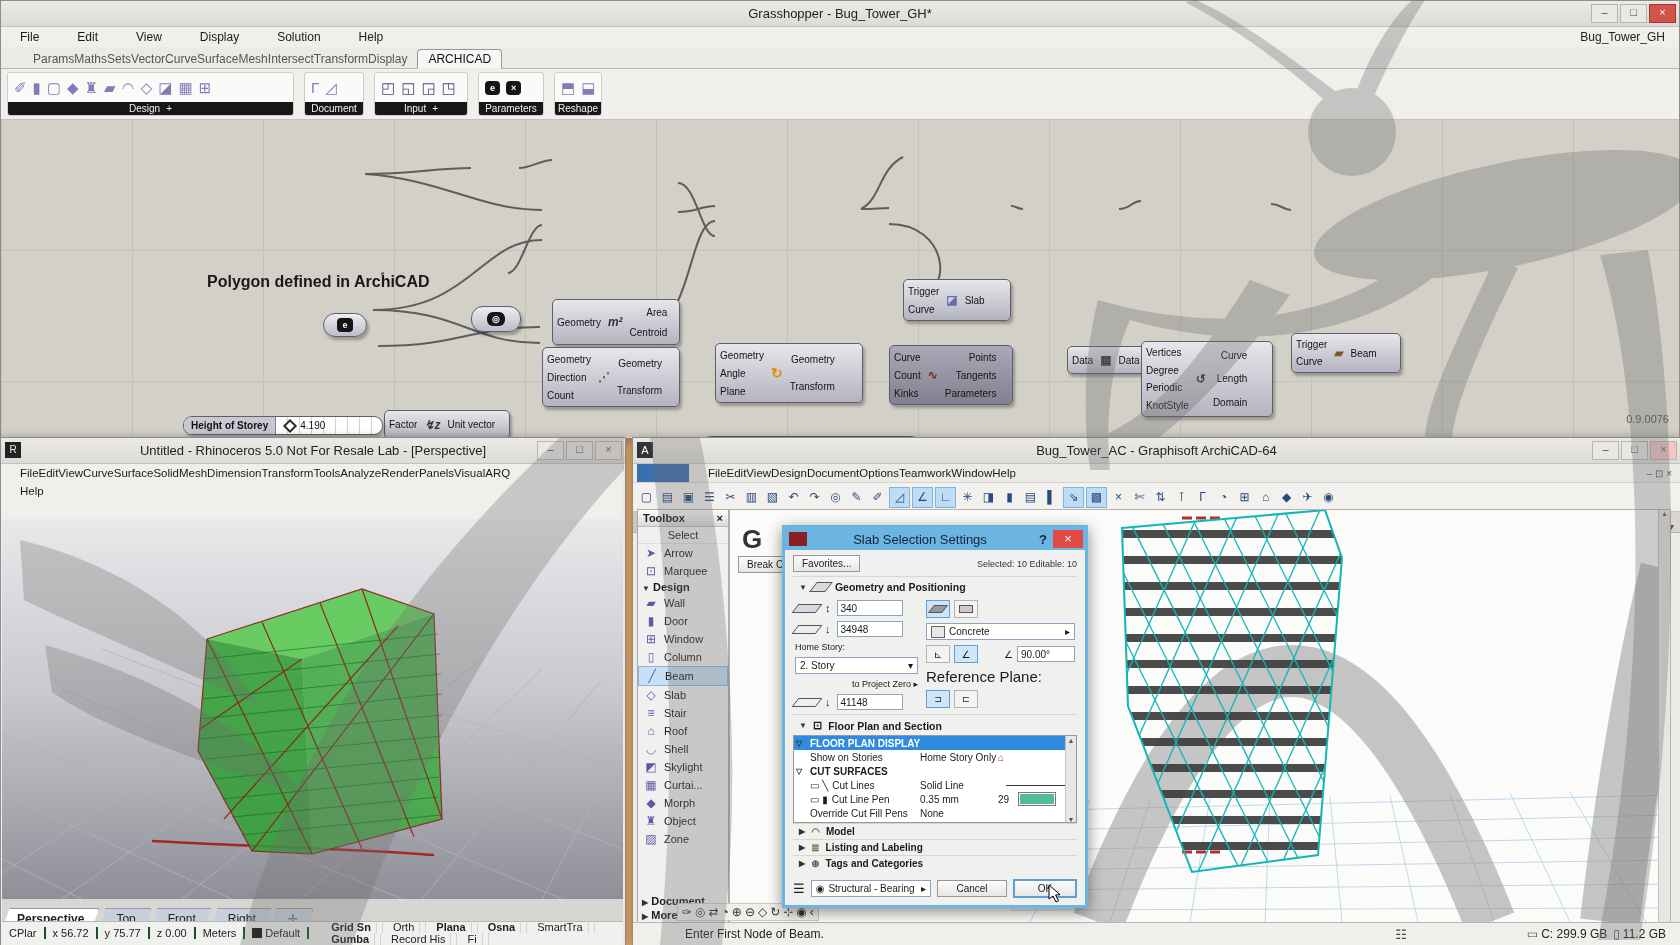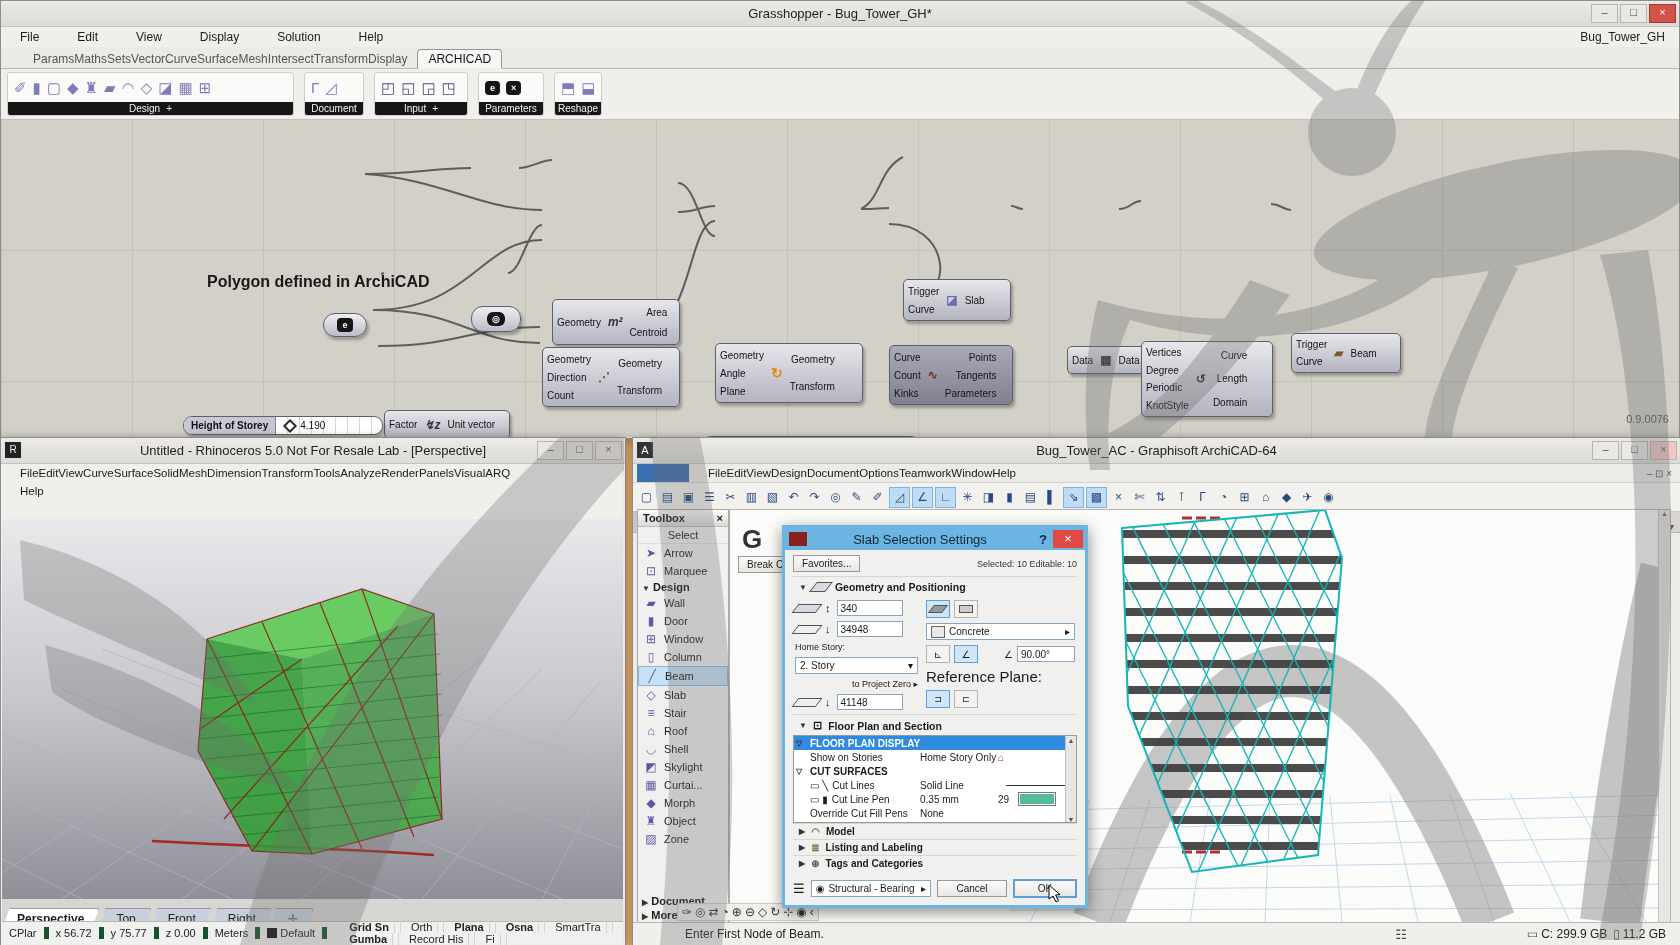--- a/index.html
+++ b/index.html
@@ -50,21 +50,21 @@
      repeating-linear-gradient(90deg,transparent 0 11px,#d6d4cd 11px 12px);}
   .knob{width:6px;height:6px;border:2px solid #2b2b2b;background:#fff;transform:rotate(45deg);flex:none;}
   
   #rh{left:0;top:437px;width:624px;height:507px;}
   #rh-cmd{background:#fff;border-top:1px solid #ccc;border-bottom:1px solid #aaa;font-size:11px;color:#222;padding:3px 5px;height:14px;}
   #rh-view{position:absolute;left:1px;top:81px;width:621px;height:380px;background:linear-gradient(180deg,#e9e9ec 0%,#c9c9ce 45%,#8f8f98 100%);overflow:hidden;}
   #rh-vtabs{position:absolute;left:1px;top:461px;width:621px;height:30px;background:#d8d6d3;display:flex;align-items:flex-end;font-size:12px;color:#222;}
   .vtab{padding:3px 14px;border:1px solid #9a98a0;border-bottom:none;border-radius:0 0 0 0;margin-right:2px;background:#c7d0dc;clip-path:polygon(8% 0,100% 0,92% 100%,0 100%);}
   .vtab.on{background:#fff;font-weight:bold;}
   #rh-status{position:absolute;left:1px;top:483px;width:621px;height:22px;background:#f0f0ee;border-top:1px solid #b9b7b3;display:flex;align-items:center;font-size:11px;color:#222;}
-  #rh-status .cell{padding:0 7px;border-right:5px solid #14532d;white-space:nowrap;}
+  #rh-status .cell{padding:0 7px;border-right:2px solid #14532d;white-space:nowrap;}
   #rh-status .tgl span{padding:0 5px;border-right:1px solid #d4d2ce;white-space:nowrap;display:inline-block;}
   .lyr{display:inline-block;width:10px;height:10px;background:#111;vertical-align:-1px;margin-right:3px;}
   
   #ac{left:632px;top:437px;width:1047px;height:507px;background:#ecebe8;}
   #ac-toolbar{display:flex;align-items:center;gap:2px;padding:2px 4px;background:#f2f1ee;border-bottom:1px solid #c9c7c3;height:24px;overflow:hidden;font-size:12px;color:#274a80;}
   #ac-toolbar .ti{width:19px;height:19px;display:inline-flex;align-items:center;justify-content:center;}
   #ac-toolbar .ti.hl{background:#bedcf4;border:1px solid #7fb4e0;}
   #ac-tabs{display:flex;align-items:flex-end;height:20px;background:#d8d5d1;border-bottom:1px solid #b5b3af;font-size:11px;color:#222;position:relative;}
   .actab{display:flex;align-items:center;gap:5px;padding:2px 12px;background:#cac7c3;border-right:1px solid #b5b3af;height:16px;}
   .actab.on{background:#fafaf8;font-weight:normal;}

